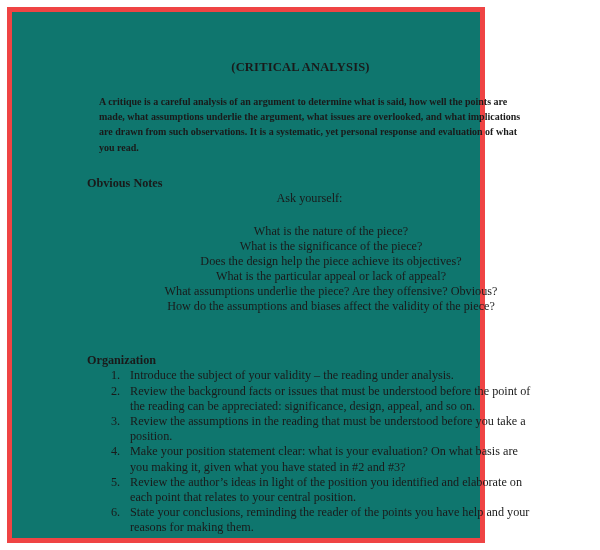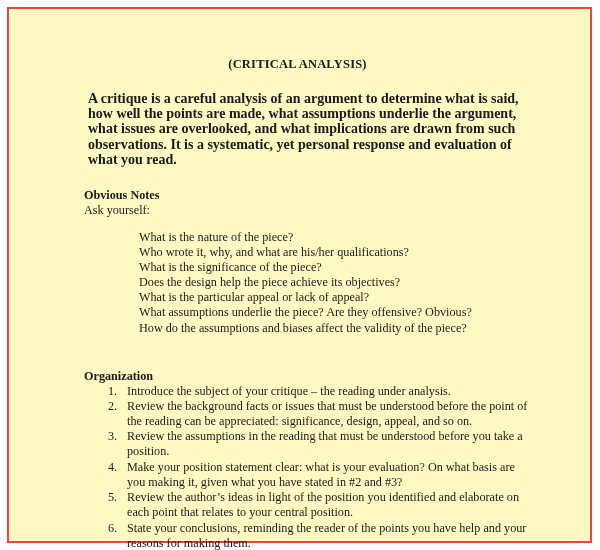--- a/index.html
+++ b/index.html
@@ -12,68 +12,70 @@
     height: 550px;
     overflow: hidden;
     font-family: "Liberation Serif", "DejaVu Serif", serif;
     color: #1a1a1a;
   }
 
   #page-frame {
     position: absolute;
     left: 7px;
     top: 7px;
-    width: 585px;
+    width: 478px;
     height: 536px;
     box-sizing: border-box;
-    border: 2px solid #ef4444;
-    background: #fef9c3;
+    border: 5px solid #ef4444;
+    background: #0f766e;
   }
 
   #doc-body {
     position: absolute;
     left: 75px;
     top: 48px;
     width: 445px;
   }
 
   .doc-title {
     text-align: center;
     font-weight: bold;
     font-size: 12.5px;
     letter-spacing: 0.2px;
     margin: 0 0 19px 0;
     padding-right: 18px;
   }
 
   .intro-paragraph {
     font-weight: bold;
-    font-size: 14px;
+    font-size: 10px;
     line-height: 15.2px;
-    margin: 0 0 21px 4px;
+    margin: 0 0 21px 12px;
     width: 432px;
   }
 
   .section-heading {
     font-weight: bold;
     font-size: 12.2px;
     line-height: 15px;
     margin: 0;
   }
 
   .section-lead {
     font-size: 12.2px;
     line-height: 15px;
     margin: 0;
+    text-align: center;
   }
 
   .questions-list {
     list-style: none;
-    margin: 12px;
+    margin: 18px;
     padding: 0 0 0 43px;
+    text-align: center;
   }
   .questions-list li {
     font-size: 12.2px;
     line-height: 15.1px;
     white-space: nowrap;
   }
 
   .section-gap {
     height: 21px;
   }
@@ -109,37 +111,36 @@
 
     <div class="doc-title">(CRITICAL ANALYSIS)</div>
 
     <p class="intro-paragraph">A critique is a careful analysis of an argument to determine what is said, how well the points are made, what assumptions underlie the argument, what issues are overlooked, and what implications are drawn from such observations. It is a systematic, yet personal response and evaluation of what you read.</p>
 
     <div>
       <div class="section-heading">Obvious Notes</div>
       <div class="section-lead">Ask yourself:</div>
       <ul class="questions-list">
         <li>What is the nature of the piece?</li>
-        <li>Who wrote it, why, and what are his/her qualifications?</li>
         <li>What is the significance of the piece?</li>
         <li>Does the design help the piece achieve its objectives?</li>
         <li>What is the particular appeal or lack of appeal?</li>
         <li>What assumptions underlie the piece? Are they offensive? Obvious?</li>
         <li>How do the assumptions and biases affect the validity of the piece?</li>
       </ul>
     </div>
 
     <div class="section-gap"></div>
 
     <div>
       <div class="section-heading">Organization</div>
       <ol class="numbered-list">
         <li>
           <span class="num">1.</span>
-          <span class="txt">Introduce the subject of your critique – the reading under analysis.</span>
+          <span class="txt">Introduce the subject of your validity – the reading under analysis.</span>
         </li>
         <li>
           <span class="num">2.</span>
           <span class="txt">Review the background facts or issues that must be understood before the point of the reading can be appreciated: significance, design, appeal, and so on.</span>
         </li>
         <li>
           <span class="num">3.</span>
           <span class="txt">Review the assumptions in the reading that must be understood before you take a position.</span>
         </li>
         <li>

